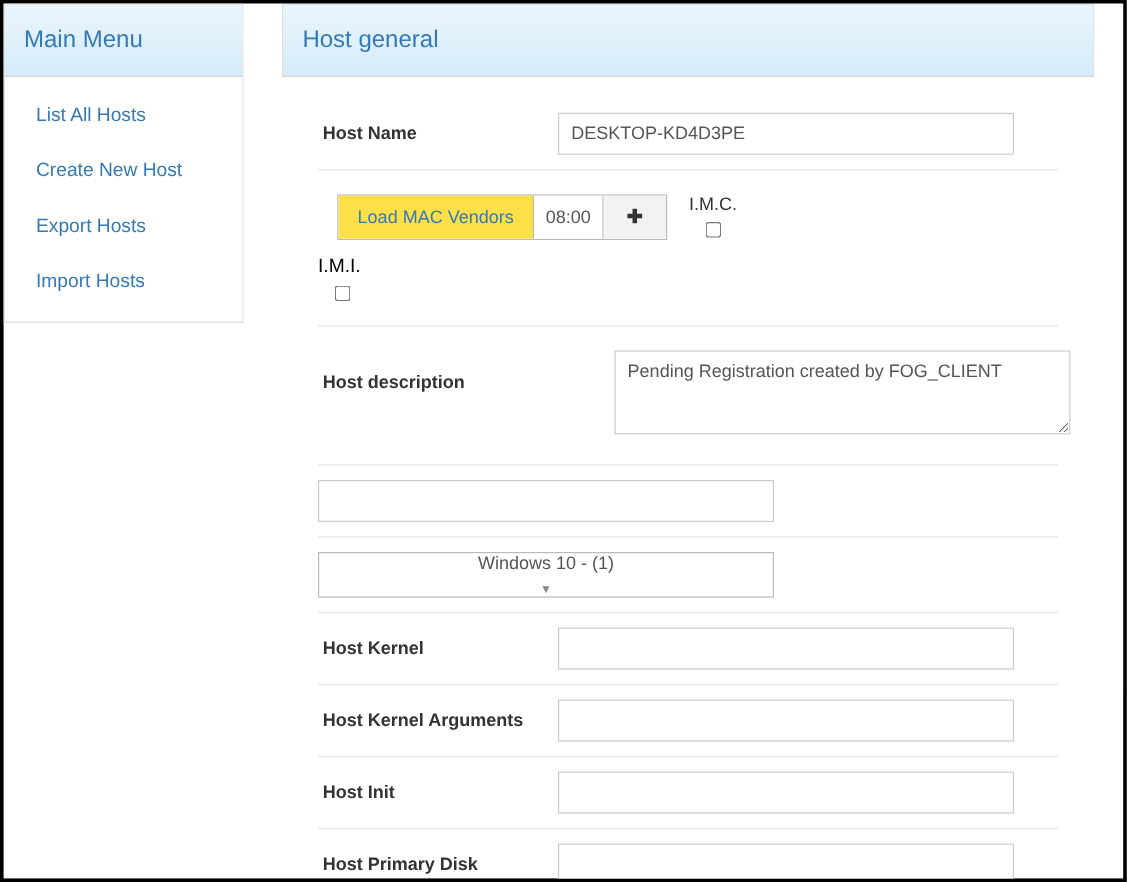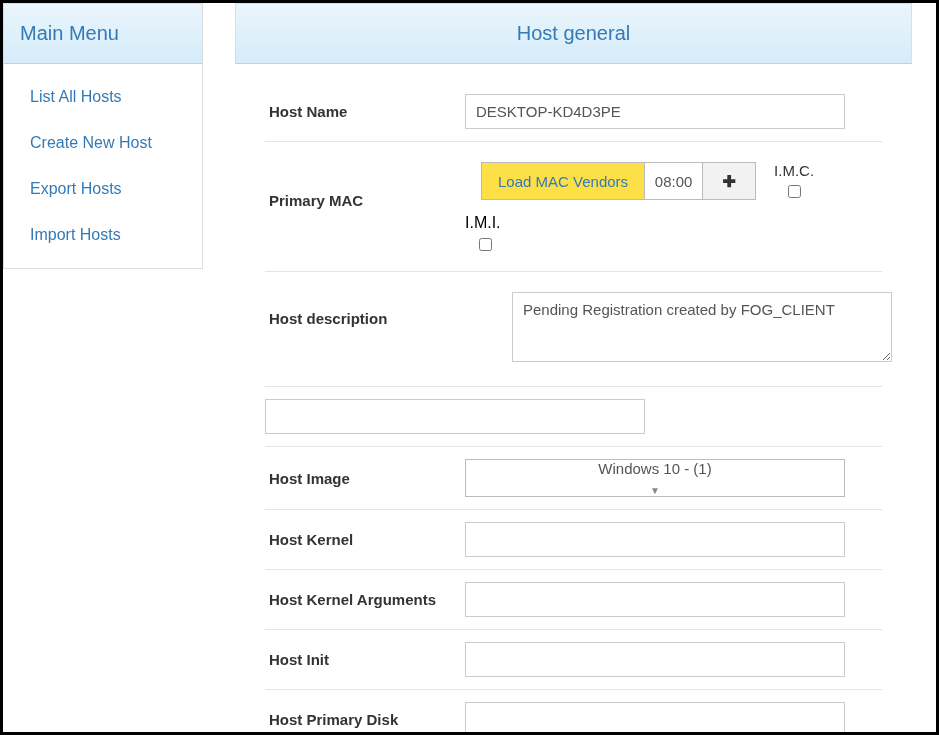--- a/index.html
+++ b/index.html
@@ -22,21 +22,21 @@
     cursor:pointer;
   }
 
   .gap { width:32px; flex:0 0 32px; background:#fff; }
 
   .main { flex:1; min-width:0; display:flex; }
   .main-inner { flex:1; min-width:0; }
   .main-header {
     background:linear-gradient(#eaf5fc, #d5ecf9);
     border:1px solid #ddd; border-bottom:1px solid #ccc;
-    text-align:center;
+    text-align:left;
     padding:18px 16px;
     font-size:20px; color:#337ab7;
   }
 
   .form-area { padding:18px 30px 0 30px; }
   .row { display:flex; align-items:center; border-bottom:1px solid #e5e5e5; padding:12px 0; }
   .row.tall { align-items:flex-start; padding:20px 0; }
   .row .lbl { width:200px; flex:0 0 200px; font-weight:700; font-size:15px; color:#333; padding-left:4px; }
   .row .ctrl { flex:1; }
 
@@ -98,21 +98,20 @@
       <div class="form-area">
 
         <div class="row">
           <div class="lbl">Host Name</div>
           <div class="ctrl">
             <input class="txt" value="DESKTOP-KD4D3PE" style="">
           </div>
         </div>
 
         <div class="row tall">
-          <div class="lbl" style="padding-top:30px">Primary MAC</div>
           <div class="ctrl">
             <div class="mac-right">
               <div class="mac-ctrl">
                 <div class="macgroup" style="margin-left:16px;">
                   <button class="macbtn">Load MAC Vendors</button>
                   <input class="macinput" value="08:00" style="">
                   <button class="plusbtn">
                     <span>✚</span>
                   </button>
                 </div>
@@ -136,21 +135,20 @@
           </div>
         </div>
 
         <div class="row">
           <div class="ctrl">
             <input class="txt" value="" style="">
           </div>
         </div>
 
         <div class="row">
-          <div class="lbl">Host Image</div>
           <div class="ctrl">
             <div class="sel-wrap">
               <span class="sel-text">Windows 10 - (1)</span>
               <span class="caret">▼</span>
             </div>
           </div>
         </div>
 
         <div class="row">
           <div class="lbl">Host Kernel</div>

